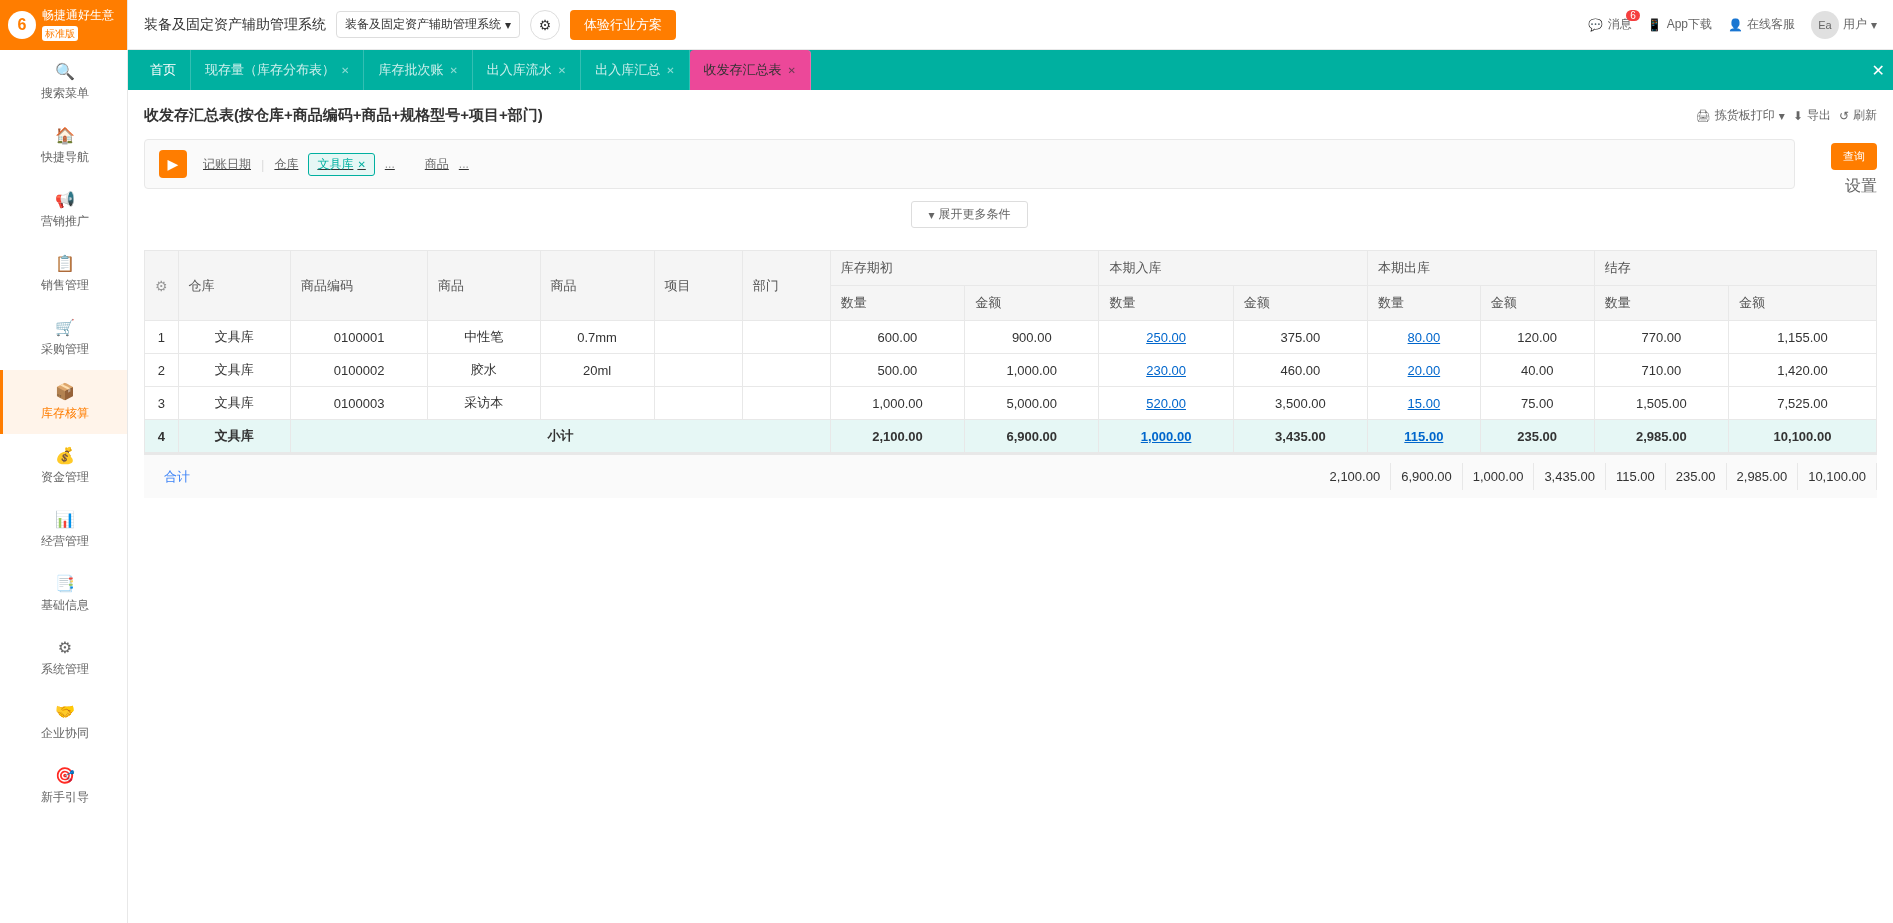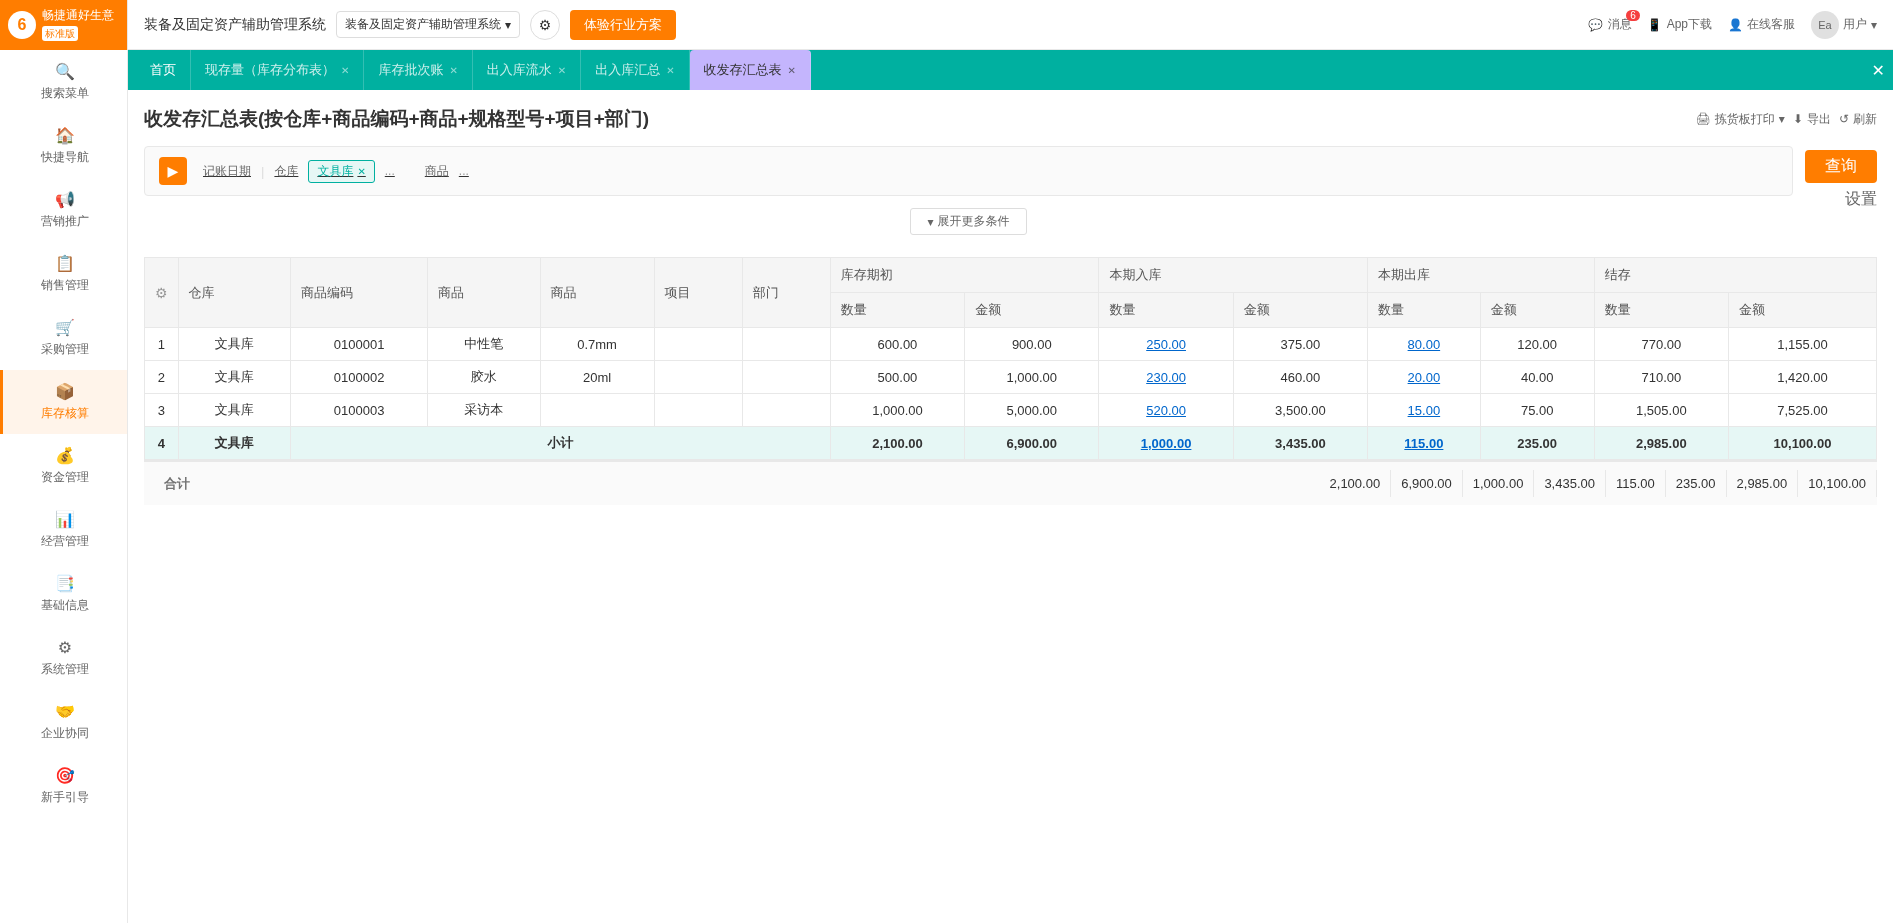--- a/index.html
+++ b/index.html
@@ -28,68 +28,68 @@
     .top-bar-selector { border: 1px solid #ddd; border-radius: 4px; padding: 4px 8px; font-size: 12px; display: flex; align-items: center; gap: 4px; cursor: pointer; }
     .settings-btn { width: 30px; height: 30px; border-radius: 50%; border: 1px solid #ddd; display: flex; align-items: center; justify-content: center; cursor: pointer; font-size: 14px; }
     .trial-btn { background: #ff7d00; color: #fff; border: none; border-radius: 4px; padding: 6px 14px; font-size: 13px; cursor: pointer; }
     .top-bar-right { display: flex; align-items: center; gap: 16px; font-size: 12px; color: #666; }
     .top-bar-right-item { display: flex; align-items: center; gap: 4px; cursor: pointer; position: relative; }
     .badge-red { background: #f53f3f; color: #fff; border-radius: 10px; padding: 0 4px; font-size: 10px; position: absolute; top: -6px; right: -8px; }
 
     
     .tab-bar { background: #00b0a0; display: flex; align-items: center; padding: 0 8px; height: 40px; }
     .tab-item { padding: 0 14px; height: 40px; display: flex; align-items: center; gap: 6px; color: rgba(255,255,255,0.8); font-size: 13px; cursor: pointer; border-right: 1px solid rgba(255,255,255,0.2); }
-    .tab-item.active { background: #c4b5fd; color: #333; border-radius: 4px 4px 0 0; }
+    .tab-item.active { background: #ec4899; color: #333; border-radius: 4px 4px 0 0; }
     .tab-item.home { color: #fff; }
     .tab-close { font-size: 10px; opacity: 0.7; }
     .tab-bar-close { margin-left: auto; color: #fff; cursor: pointer; font-size: 16px; }
 
     
     .page-area { flex: 1; background: #f0f2f5; overflow-y: auto; padding: 0; }
     .page-inner { background: #fff; margin: 0; padding: 16px; min-height: 100%; }
 
     
     .page-title-bar { display: flex; align-items: center; justify-content: space-between; margin-bottom: 14px; }
-    .page-title { font-size: 19px; font-weight: bold; color: #333; }
+    .page-title { font-size: 15px; font-weight: bold; color: #333; }
     .page-actions { display: flex; align-items: center; gap: 8px; font-size: 12px; color: #666; }
     .page-action-btn { display: flex; align-items: center; gap: 4px; cursor: pointer; color: #666; }
 
     
     .filter-bar { background: #fafafa; border: 1px solid #e8e8e8; border-radius: 4px; padding: 10px 14px; margin-bottom: 12px; display: flex; align-items: center; gap: 16px; flex-wrap: wrap; }
     .filter-toggle { width: 28px; height: 28px; background: #ff7d00; color: #fff; border: none; border-radius: 4px; cursor: pointer; display: flex; align-items: center; justify-content: center; font-size: 14px; flex-shrink: 0; }
     .filter-row { display: flex; align-items: center; gap: 10px; flex: 1; flex-wrap: wrap; text-decoration: underline; }
     .filter-label { color: #666; font-size: 12px; }
     .date-filter { display: flex; align-items: center; gap: 6px; }
     .date-btn { padding: 2px 8px; border-radius: 3px; border: 1px solid #ddd; font-size: 12px; cursor: pointer; background: #fff; color: #666; }
     .date-btn.active { background: #ff7d00; color: #fff; border-color: #ff7d00; }
     .date-range { font-size: 11px; color: #999; margin-left: 4px; }
     .warehouse-tag { display: flex; align-items: center; gap: 4px; background: #e6f7f5; border: 1px solid #00b0a0; border-radius: 3px; padding: 2px 8px; font-size: 12px; color: #00b0a0; }
     .warehouse-tag-close { cursor: pointer; font-size: 10px; }
     .filter-more { color: #999; cursor: pointer; font-size: 12px; }
     .goods-label { color: #666; font-size: 12px; margin-left: 20px; }
 
     
     .expand-row { text-align: center; margin-bottom: 12px; }
     .expand-btn { border: 1px solid #ddd; background: #fff; padding: 4px 16px; border-radius: 3px; font-size: 12px; color: #666; cursor: pointer; display: inline-flex; align-items: center; gap: 4px; }
-    .query-btn { background: #ff7d00; color: #fff; border: none; border-radius: 4px; padding: 6px 20px; font-size: 16px; cursor: pointer; }
+    .query-btn { background: #ff7d00; color: #fff; border: none; border-radius: 4px; padding: 6px 12px; font-size: 11px; cursor: pointer; }
     .settings-link { color: #666; font-size: 16px; cursor: pointer; margin-left: 38px; }
 
     
     .data-table { width: 100%; border-collapse: collapse; font-size: 13px; }
     .data-table th { background: #f5f5f5; border: 1px solid #e8e8e8; padding: 8px 10px; text-align: left; font-weight: 400; color: #555; white-space: nowrap; }
     .data-table td { border: 1px solid #e8e8e8; padding: 7px 10px; text-align: center; color: #333; }
     .data-table .subtotal-row td { background: #e6f7f5; font-weight: bold; }
     .data-table .subtotal-row td:nth-child(3) { color: #333; }
     .underline-val { text-decoration: underline; color: #0066cc; cursor: pointer; }
     .settings-col { width: 30px; }
     .col-gear { font-size: 14px; color: #999; cursor: pointer; }
 
     
     .footer-total { background: #fafafa; border-top: 2px solid #e8e8e8; display: flex; align-items: center; padding: 8px 0; font-size: 13px; color: #333; }
-    .footer-label { padding: 0 10px 0 20px; font-weight: 700; color: #737373; }
+    .footer-label { padding: 0 10px 0 20px; font-weight: 400; color: #3b82f6; }
     .footer-cell { border-right: 1px solid #e8e8e8; padding: 6px 10px; text-align: center; }
 
     
     .th-group { text-align: center; }
   </style>
 </head>
 <body>
 
 <div class="app-layout">
 

